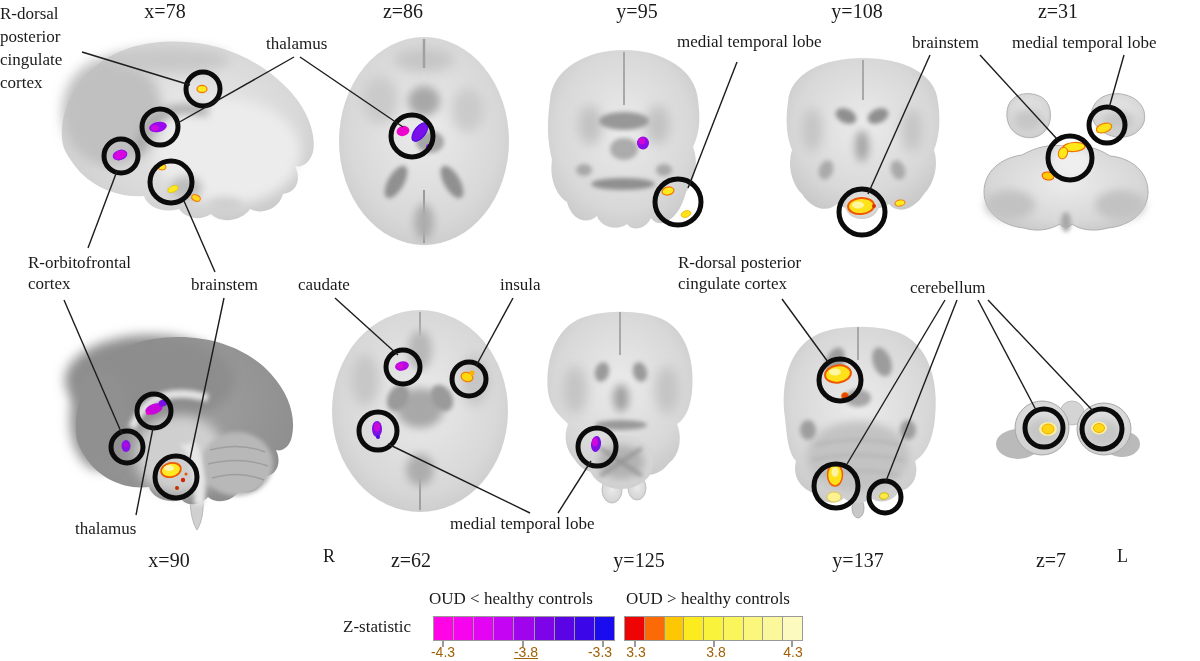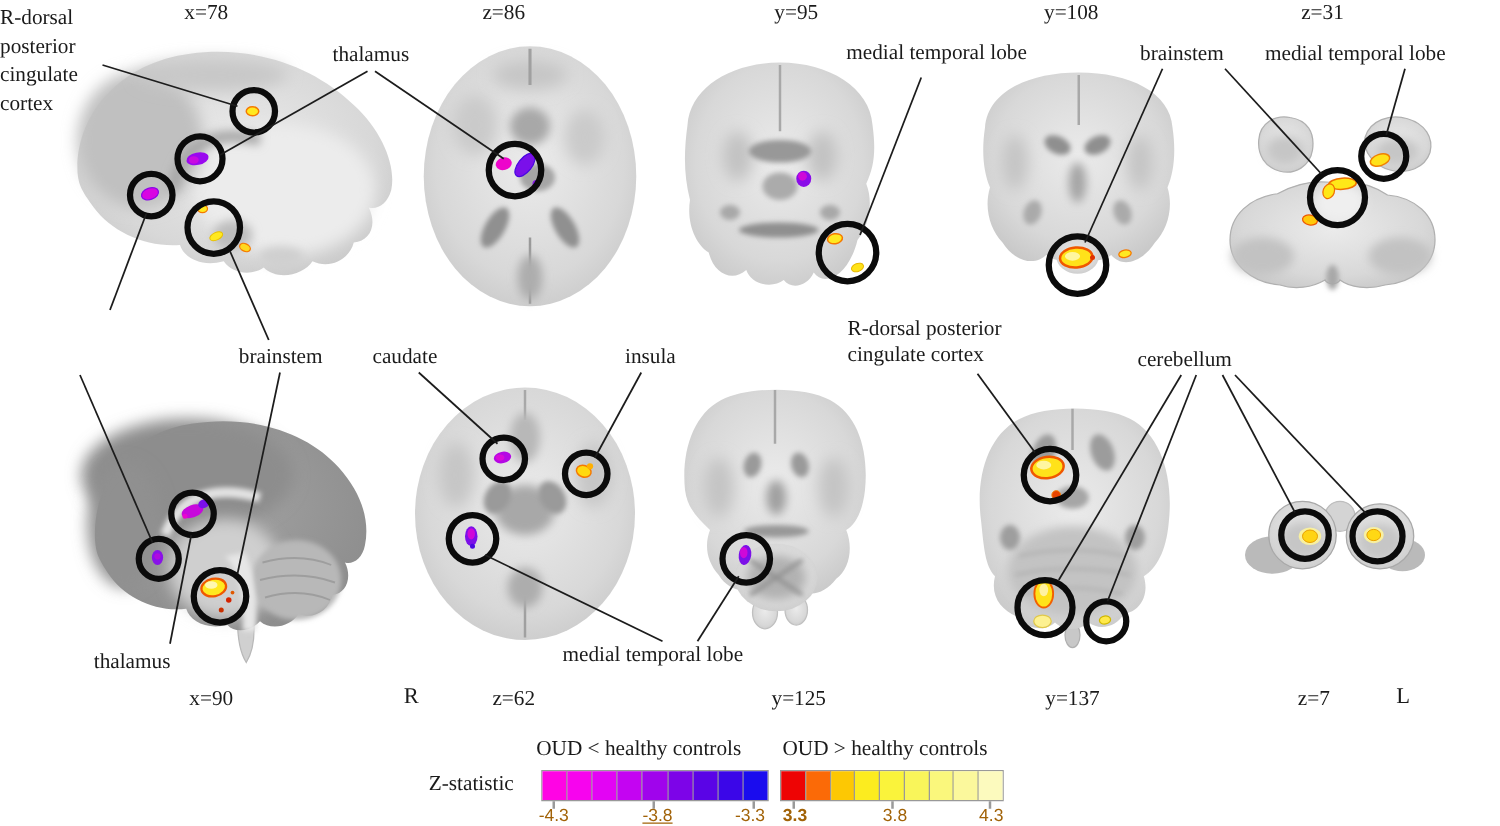--- a/index.html
+++ b/index.html
@@ -1,21 +1,21 @@
 <!DOCTYPE html>
 <html><head>
 <meta charset="utf-8">
 <style>
   html,body{margin:0;padding:0;background:#ffffff;}
   #stage{position:relative;width:1200px;height:661px;background:#ffffff;overflow:hidden;
          font-family:"Liberation Serif", serif;color:#1a1a1a;}
   #brain-art{position:absolute;left:0;top:0;}
   .lbl{position:absolute;font-size:17px;line-height:21px;white-space:nowrap;}
   .lbl.wrap{white-space:normal;}
-  .coord{position:absolute;font-size:17px;text-align:center;width:80px;}
+  .coord{position:absolute;font-size:20px;text-align:center;width:80px;}
   .marker{position:absolute;font-size:18px;}
   .legend-title{position:absolute;font-size:17px;text-align:center;}
   .zstat{position:absolute;font-size:17px;}
   .cbar{position:absolute;height:23px;display:flex;border:1px solid #999;box-sizing:content-box;}
   .cbar .cell{flex:1;border-right:1px solid #999;}
   .cbar .cell:last-child{border-right:none;}
   .tickmark{position:absolute;width:2px;height:6px;background:#9a9a9a;}
   .ticklbl{position:absolute;font-family:"Liberation Sans", sans-serif;font-size:14px;color:#a16207;
            transform:translateX(-50%);white-space:nowrap;}
 </style>
@@ -306,20 +306,21 @@
 <div class="lbl" style="left:677px;top:31px;">medial temporal lobe</div>
 <div class="lbl" style="left:912px;top:32px;">brainstem</div>
 <div class="lbl" style="left:1012px;top:32px;">medial temporal lobe</div>
 
 <div class="coord" style="left:125px;top:0px;">x=78</div>
 <div class="coord" style="left:363px;top:0px;">z=86</div>
 <div class="coord" style="left:597px;top:0px;">y=95</div>
 <div class="coord" style="left:817px;top:0px;">y=108</div>
 <div class="coord" style="left:1018px;top:0px;">z=31</div>
 
+<div class="lbl wrap" style="left:28px;top:252px;width:130px;">R-orbitofrontal cortex</div>
 <div class="lbl" style="left:191px;top:274px;">brainstem</div>
 <div class="lbl" style="left:298px;top:274px;text-align:right;">caudate</div>
 <div class="lbl" style="left:500px;top:274px;">insula</div>
 <div class="lbl wrap" style="left:678px;top:252px;width:150px;">R-dorsal posterior cingulate cortex</div>
 <div class="lbl" style="left:910px;top:277px;">cerebellum</div>
 
 <div class="lbl" style="left:75px;top:518px;">thalamus</div>
 <div class="lbl" style="left:450px;top:513px;">medial temporal lobe</div>
 
 <div class="coord" style="left:129px;top:549px;">x=90</div>
@@ -360,17 +361,17 @@
 <div class="tickmark" style="left:442px;top:641px;"></div>
 <div class="tickmark" style="left:522px;top:641px;"></div>
 <div class="tickmark" style="left:602px;top:641px;"></div>
 <div class="tickmark" style="left:634px;top:641px;"></div>
 <div class="tickmark" style="left:713px;top:641px;"></div>
 <div class="tickmark" style="left:791px;top:641px;"></div>
 
 <span class="ticklbl" style="left:443px;top:644px;">-4.3</span>
 <span class="ticklbl" style="left:526px;top:644px;text-decoration:underline;">-3.8</span>
 <span class="ticklbl" style="left:600px;top:644px;">-3.3</span>
-<span class="ticklbl" style="left:636px;top:644px;font-weight:bold;">3.3</span>
+<span class="ticklbl" style="left:636px;top:644px;">3.3</span>
 <span class="ticklbl" style="left:716px;top:644px;">3.8</span>
 <span class="ticklbl" style="left:793px;top:644px;">4.3</span>
 
 </div>
 
 </body></html>

